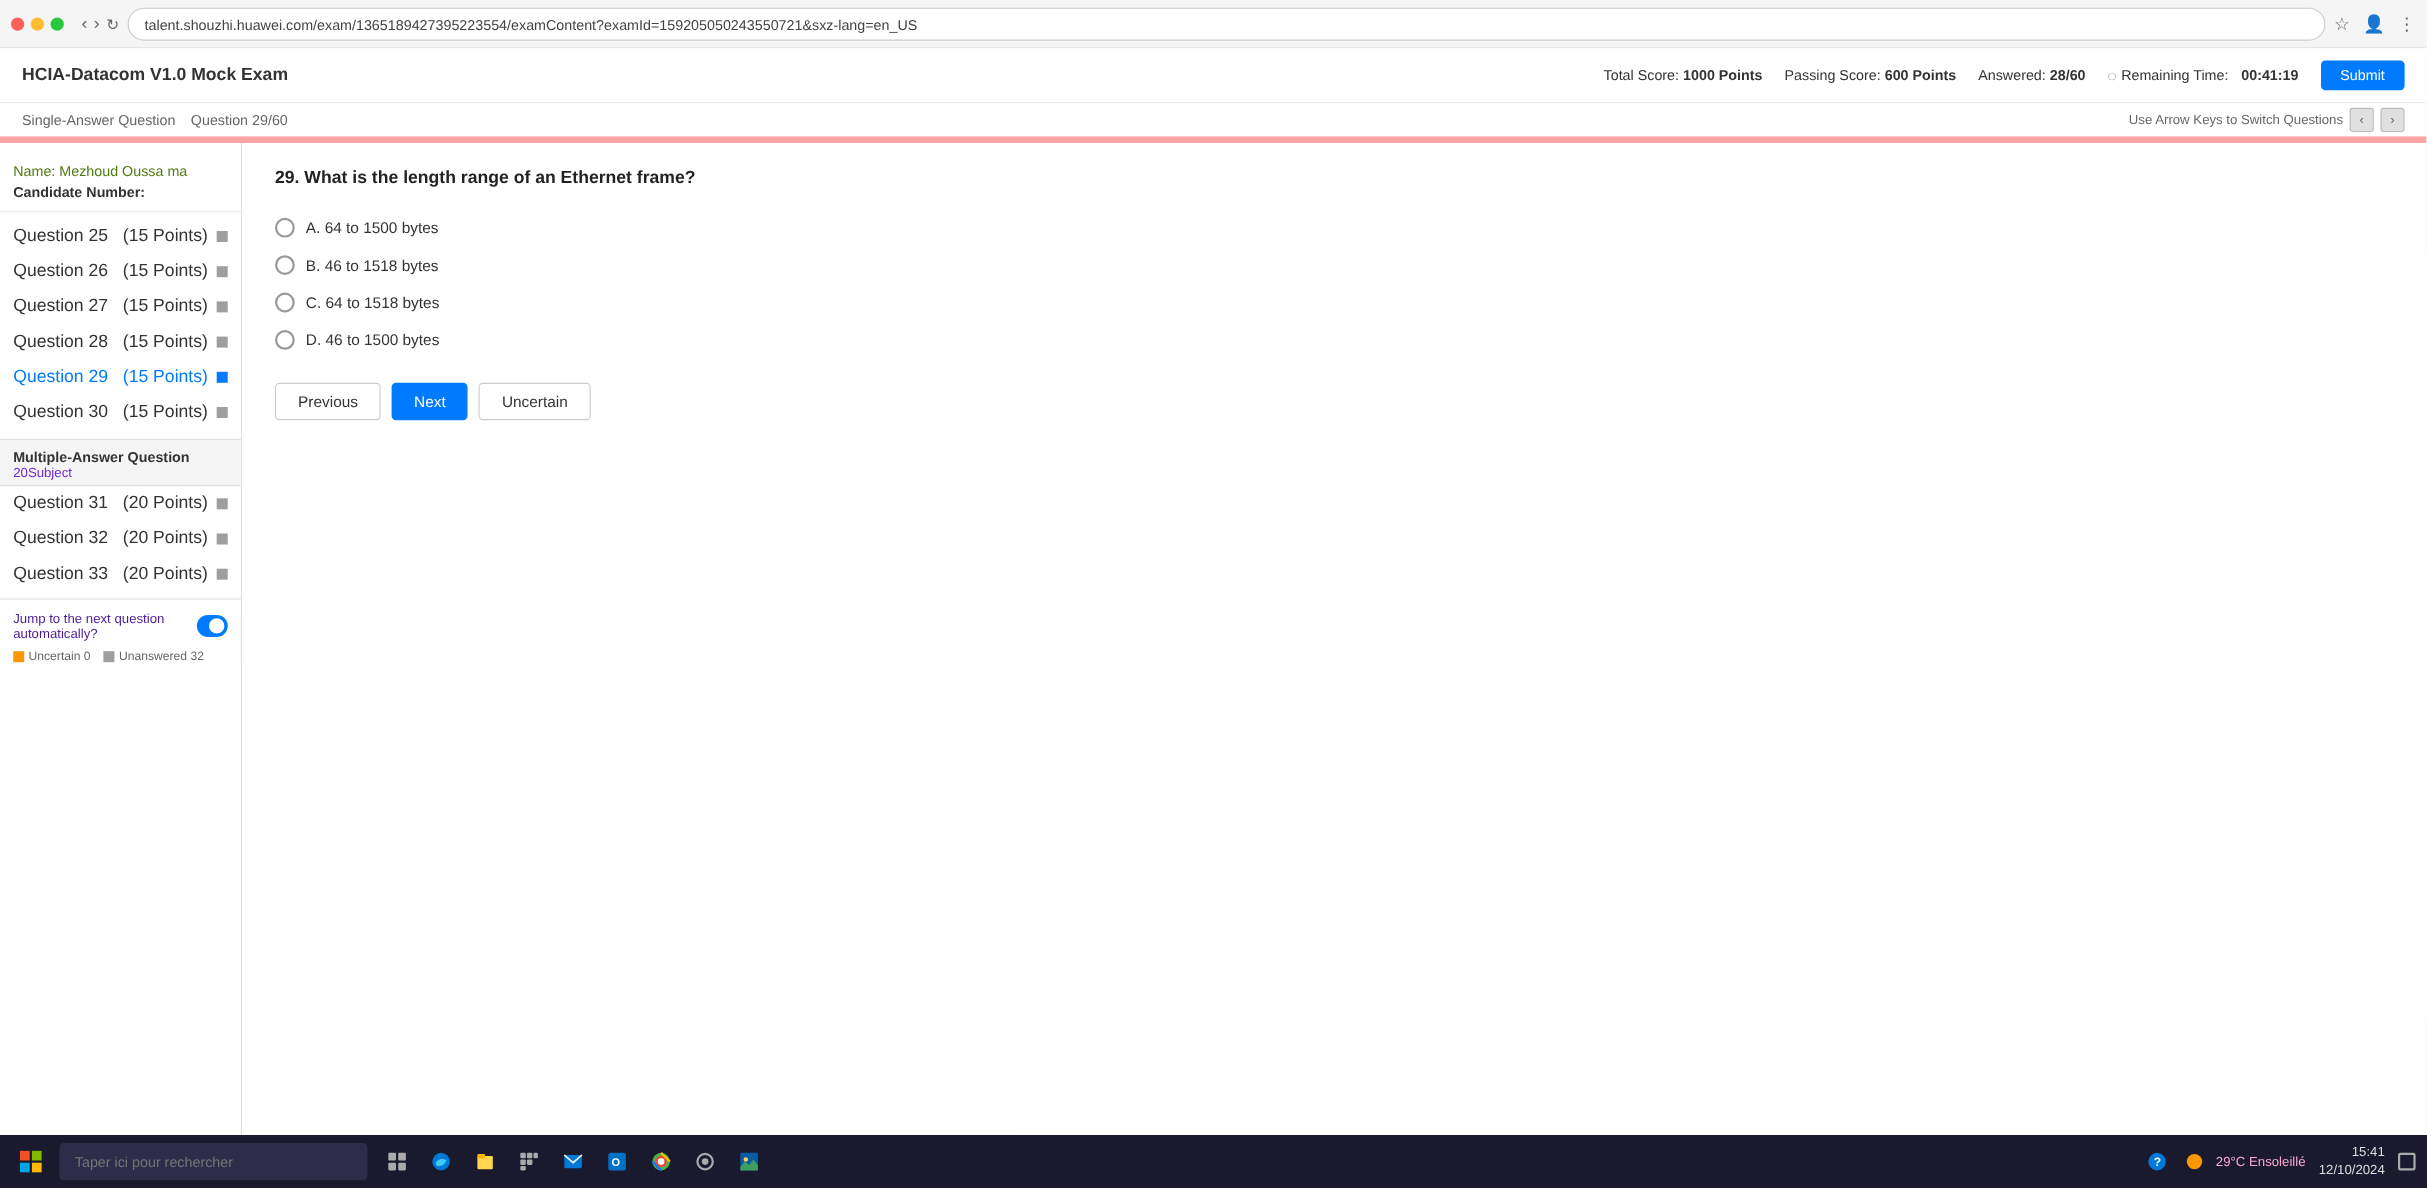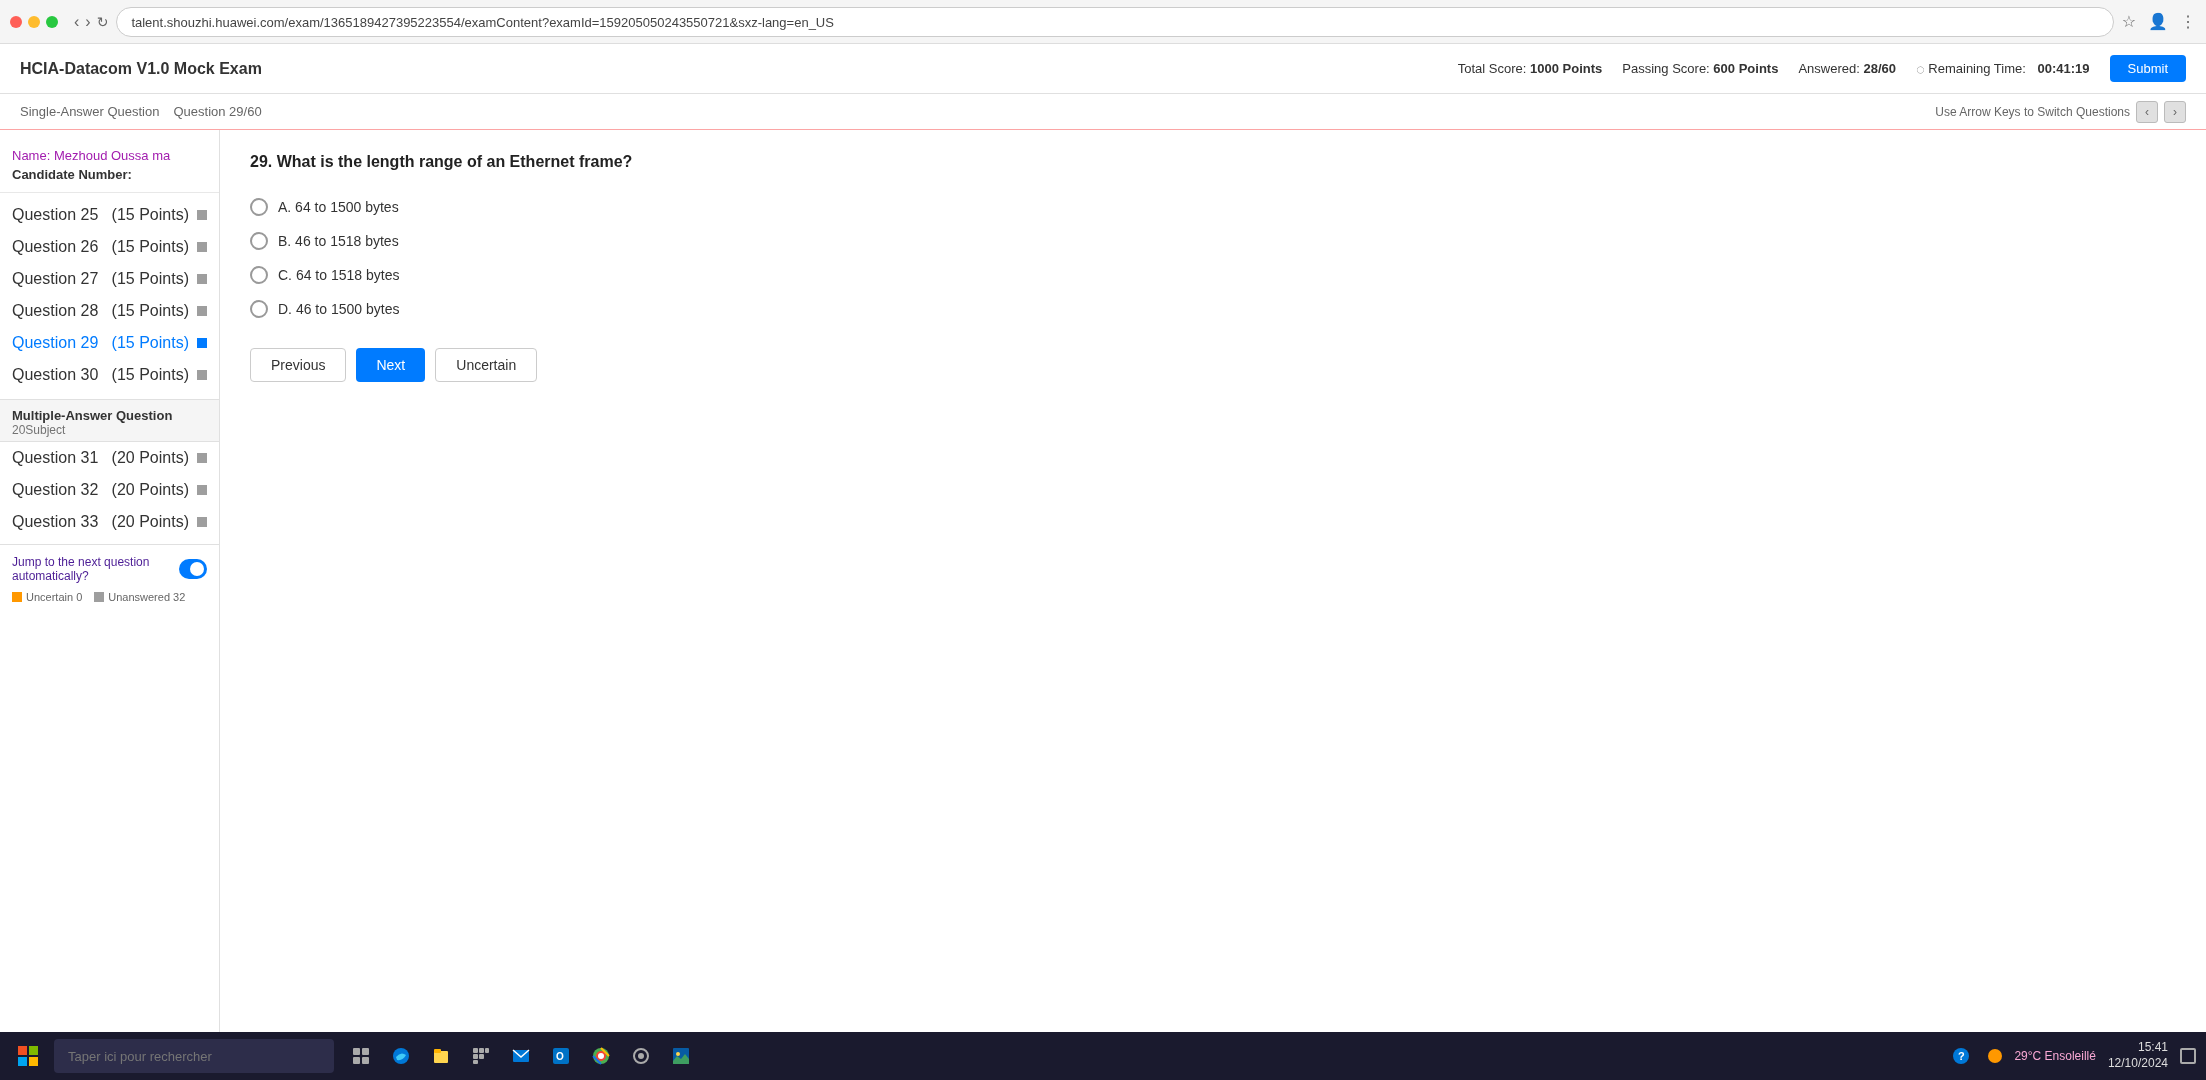--- a/index.html
+++ b/index.html
@@ -119,21 +119,21 @@
       flex-shrink: 0;
       position: relative;
     }
     .sidebar-candidate {
       padding: 8px 12px 10px;
       border-bottom: 1px solid #e8e8e8;
       margin-bottom: 6px;
     }
     .candidate-name {
       font-size: 13px;
-      color: #a21caf;
+      color: #4d7c0f;
     }
     .candidate-number-label {
       font-size: 13px;
       font-weight: 600;
       color: #333;
       margin-top: 4px;
     }
 
     .question-item {
       display: flex;
@@ -184,21 +184,21 @@
       border-bottom: 1px solid #e0e0e0;
       margin-top: 8px;
     }
     .section-divider-title {
       font-size: 13px;
       font-weight: 600;
       color: #333;
     }
     .section-divider-sub {
       font-size: 12px;
-      color: #737373;
+      color: #6d28d9;
     }
 
     .sidebar-footer {
       padding: 10px 12px;
       border-top: 1px solid #e0e0e0;
       margin-top: 6px;
     }
     .jump-auto {
       display: flex;
       align-items: center;
@@ -418,21 +418,21 @@
         <span>Answered:</span>&nbsp;<b>28/60</b>
       </span>
       <span class="remaining-time">
         <span class="clock-icon">◌</span>
         <span>Remaining Time:</span>&nbsp;<b>00:41:19</b>
       </span>
       <button class="submit-btn">Submit</button>
     </div>
   </div>
 
-  <div style="display:flex;align-items:center;justify-content:space-between;padding:4px 20px;border-bottom:1px solid #fca5a5;height:36px;background:white;">
+  <div style="display:flex;align-items:center;justify-content:space-between;padding:4px 20px;border-bottom:6px solid #fca5a5;height:36px;background:white;">
     <div style="font-size:13px;color:#666;display:flex;gap:14px;">
       <span class="q-type">Single-Answer Question</span>
       <span>Question 29/60</span>
     </div>
     <div class="arrow-keys-hint">
       <span>Use Arrow Keys to Switch Questions</span>
       <span class="arrow-btn">‹</span>
       <span class="arrow-btn">›</span>
     </div>
   </div>

